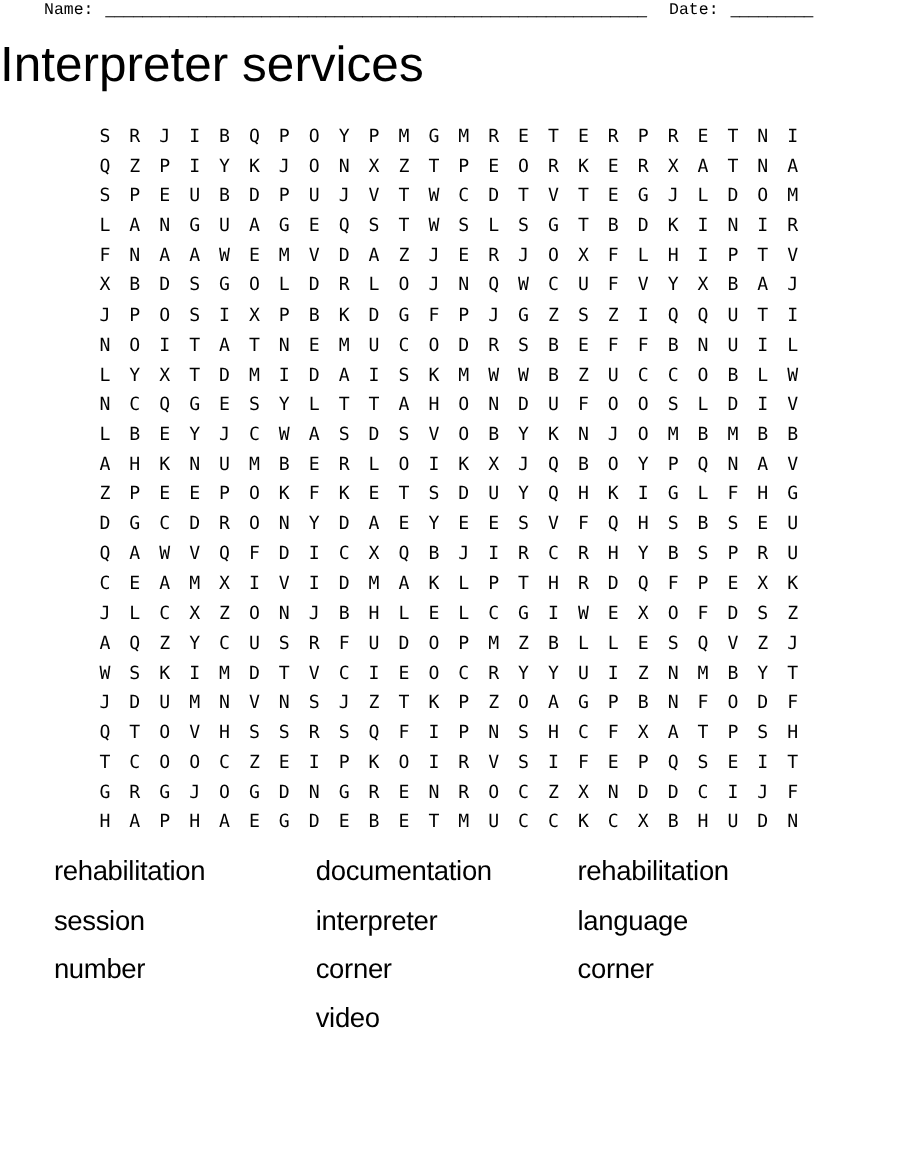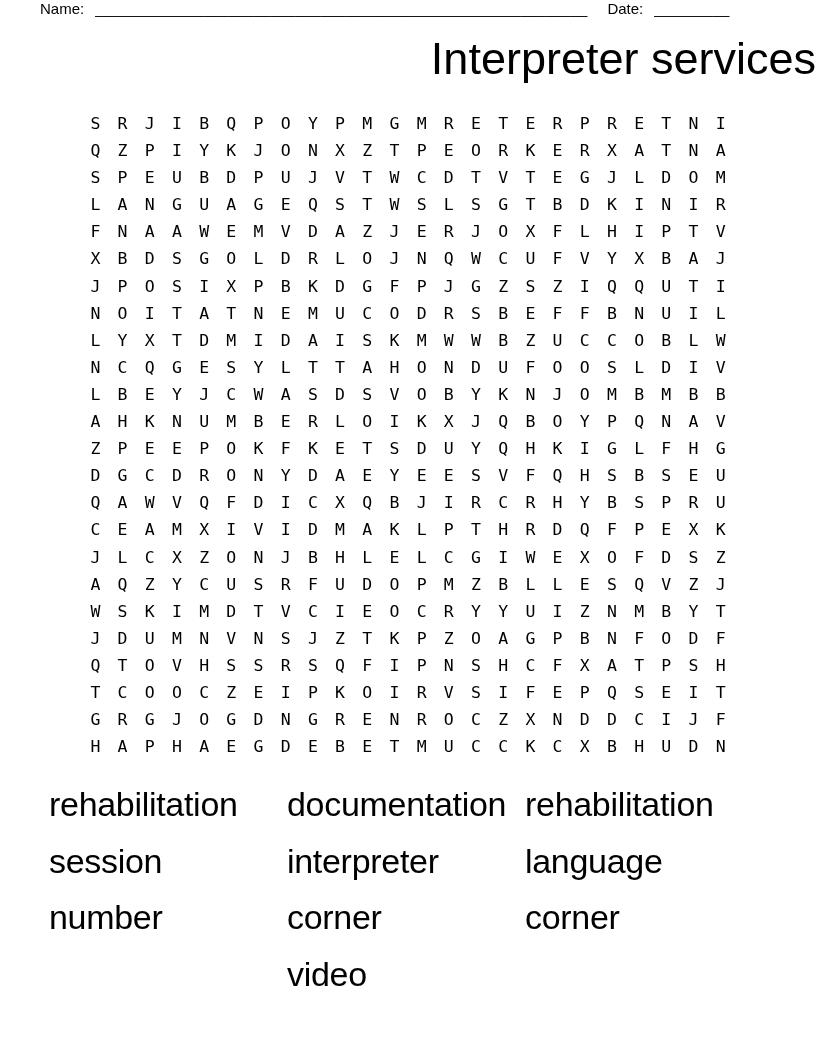--- a/index.html
+++ b/index.html
@@ -17,34 +17,34 @@
   
   .header {
     position: absolute;
     top: 0px; left: 40px; right: 40px;
     font-size: 15px;
     line-height: 18px;
     white-space: nowrap;
     display: flex;
     align-items: baseline;
   }
-  .header .label { flex: 0 0 auto; }
+  .header .label { flex: 0 0 auto; font-family: Liberation Mono, monospace; }
   .header .blank-line {
     flex: 0 0 auto;
     margin-left: 11px;
     letter-spacing: 0;
   }
   .header .date-label { margin-left: 20px; }
 
   
   .title {
     position: absolute;
     top: 33px; left: 0; width: 100%;
     margin: 0;
-    text-align: right;
+    text-align: left;
     font-size: 45px;
     font-weight: 400;
     letter-spacing: 0px;
   }
 
   
   .grid {
     position: absolute;
     top: 110px;
     left: 50%;
@@ -62,24 +62,23 @@
   }
 
   
   .words {
     position: absolute;
     top: 770px; left: 49px;
     display: flex;
   }
   .word-col { width: 238px; }
   .word {
-    font-size: 34px;
+    font-size: 25px;
     line-height: 44.6px;
     letter-spacing: -0.3px;
-    margin-top: 12px;
   }
 </style>
 </head>
 <body>
 
 <div class="page">
 
   <div class="header">
     <span class="label">Name:</span>
     <span class="blank-line">___________________________________________________________</span>

